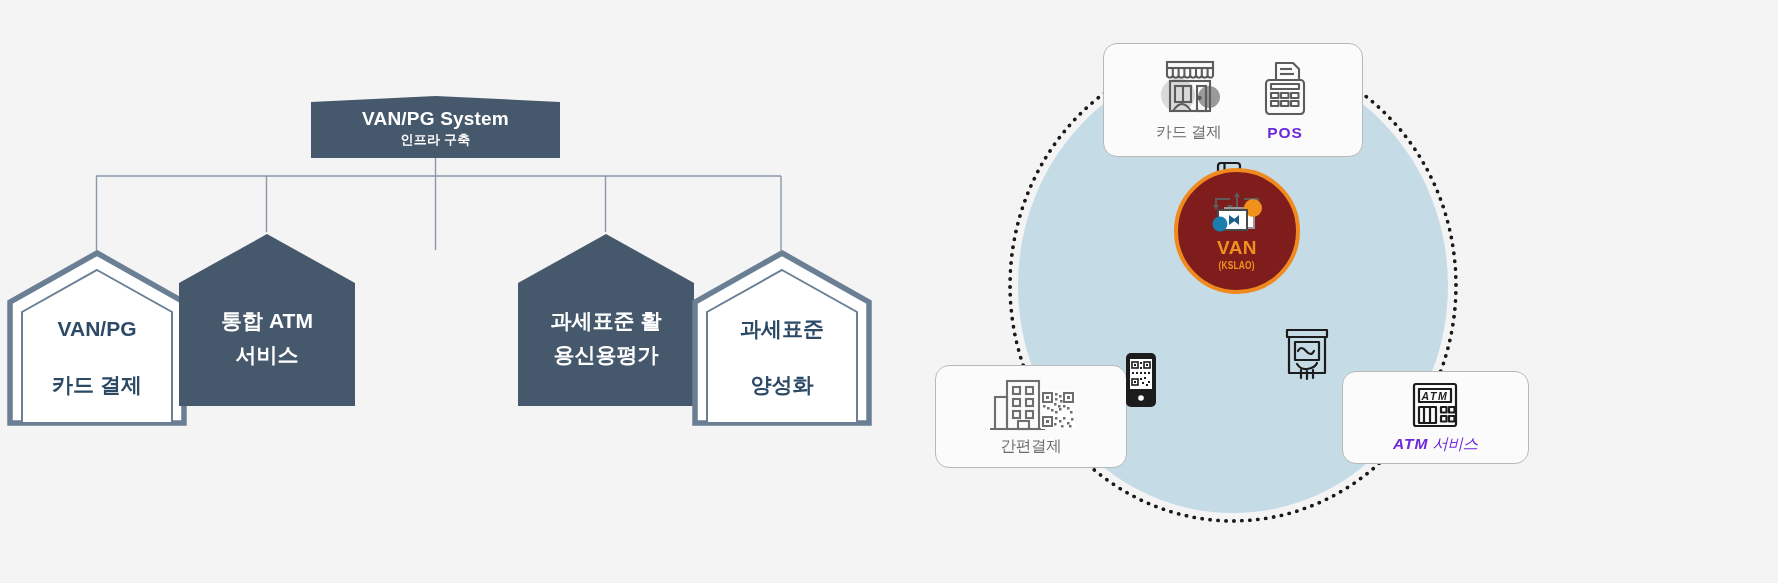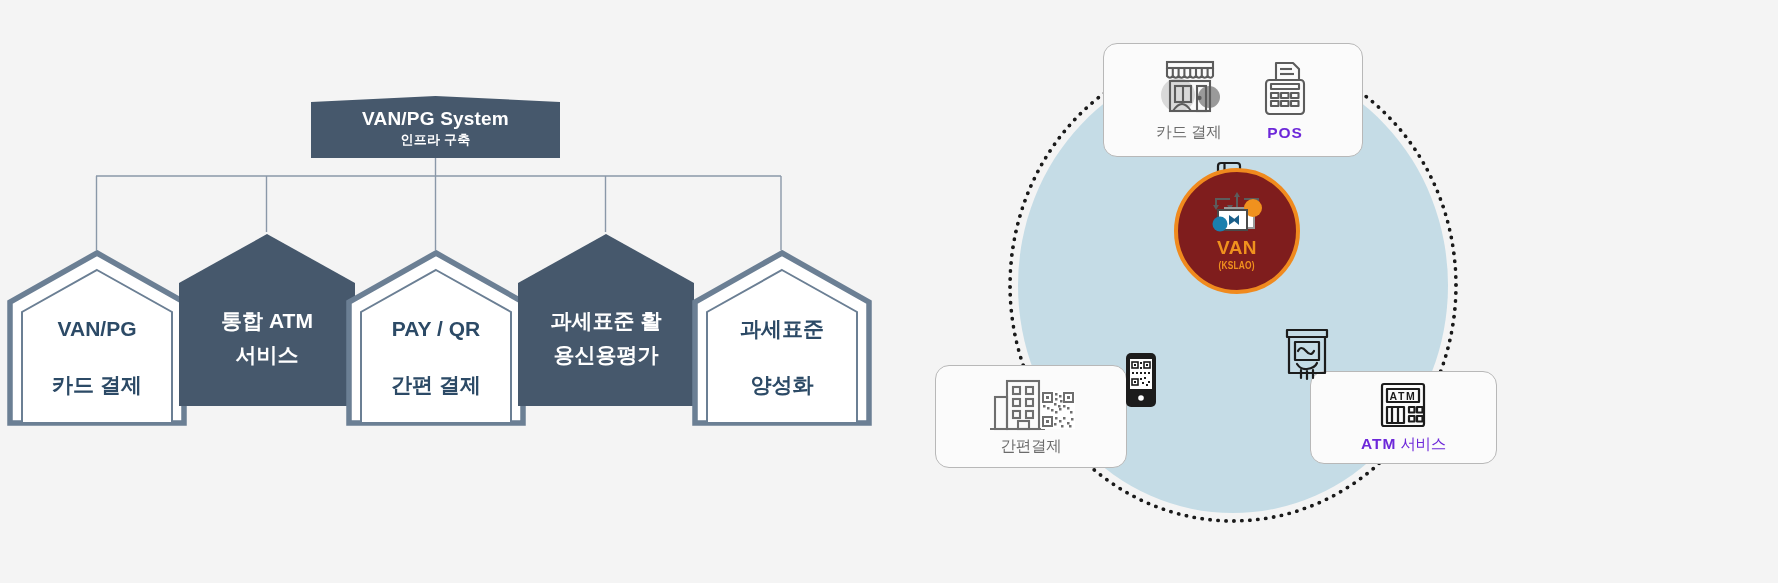--- a/index.html
+++ b/index.html
@@ -141,32 +141,20 @@
     <div class="hex-wrap dark" style="left:177px; top:232px;">
       <svg class="hex-fill" viewBox="0 0 180 176">
         <polygon points="90,2 178,51 178,174 2,174 2,51" fill="#46586c"></polygon>
       </svg>
       <div class="hex-label">
         <span>통합 ATM</span>
         <span>서비스</span>
       </div>
     </div>
 
-    <div class="hex-wrap light" style="left:346px; top:250px;">
-      <svg class="hex-outer" viewBox="0 0 180 176">
-        <polygon points="90,3 177,52 177,173 3,173 3,52" fill="#ffffff" stroke="#6b7f94" stroke-width="5.5"></polygon>
-      </svg>
-      <svg class="hex-inner" viewBox="0 0 180 176">
-        <polygon points="90,20 165,62 165,173 15,173 15,62" fill="#ffffff" stroke="#6b7f94" stroke-width="2"></polygon>
-      </svg>
-      <div class="hex-label">
-        <span>PAY / QR</span>
-        <span>간편 결제</span>
-      </div>
-    </div>
 
     <div class="hex-wrap dark" style="left:516px; top:232px;">
       <svg class="hex-fill" viewBox="0 0 180 176">
         <polygon points="90,2 178,51 178,174 2,174 2,51" fill="#46586c"></polygon>
       </svg>
       <div class="hex-label">
         <span>과세표준 활</span>
         <span>용신용평가</span>
       </div>
     </div>
@@ -276,21 +264,21 @@
             <rect x="86" y="41" width="2.5" height="2.5"></rect>
               <rect x="69" y="46" width="2.5" height="2.5"></rect>
             <rect x="76" y="48" width="2.5" height="2.5"></rect>
               <rect x="84" y="48" width="2.5" height="2.5"></rect>
           </g>
         </svg>
         <div class="card-cap">간편결제</div>
       </div>
     </div>
 
-    <div class="card" style="left:410px; top:371px; width:187px; height:93px;">
+    <div class="card" style="left:442px; top:371px; width:187px; height:93px;font-style:italic;">
       <div class="card-cell">
         <svg width="58" height="50" viewBox="0 0 58 50">
           <g fill="none" stroke="#1c1c1c" stroke-width="2.2" stroke-linejoin="round">
             <rect x="8" y="3" width="42" height="42" rx="2"></rect>
             <rect x="13" y="8" width="32" height="13"></rect>
             <rect x="13" y="26" width="17" height="16"></rect>
             <line x1="18" y1="26" x2="18" y2="42"></line>
             <line x1="24" y1="26" x2="24" y2="42"></line>
             <rect x="35" y="26" width="5.5" height="5.5"></rect>
             <rect x="43" y="26" width="5.5" height="5.5"></rect>

